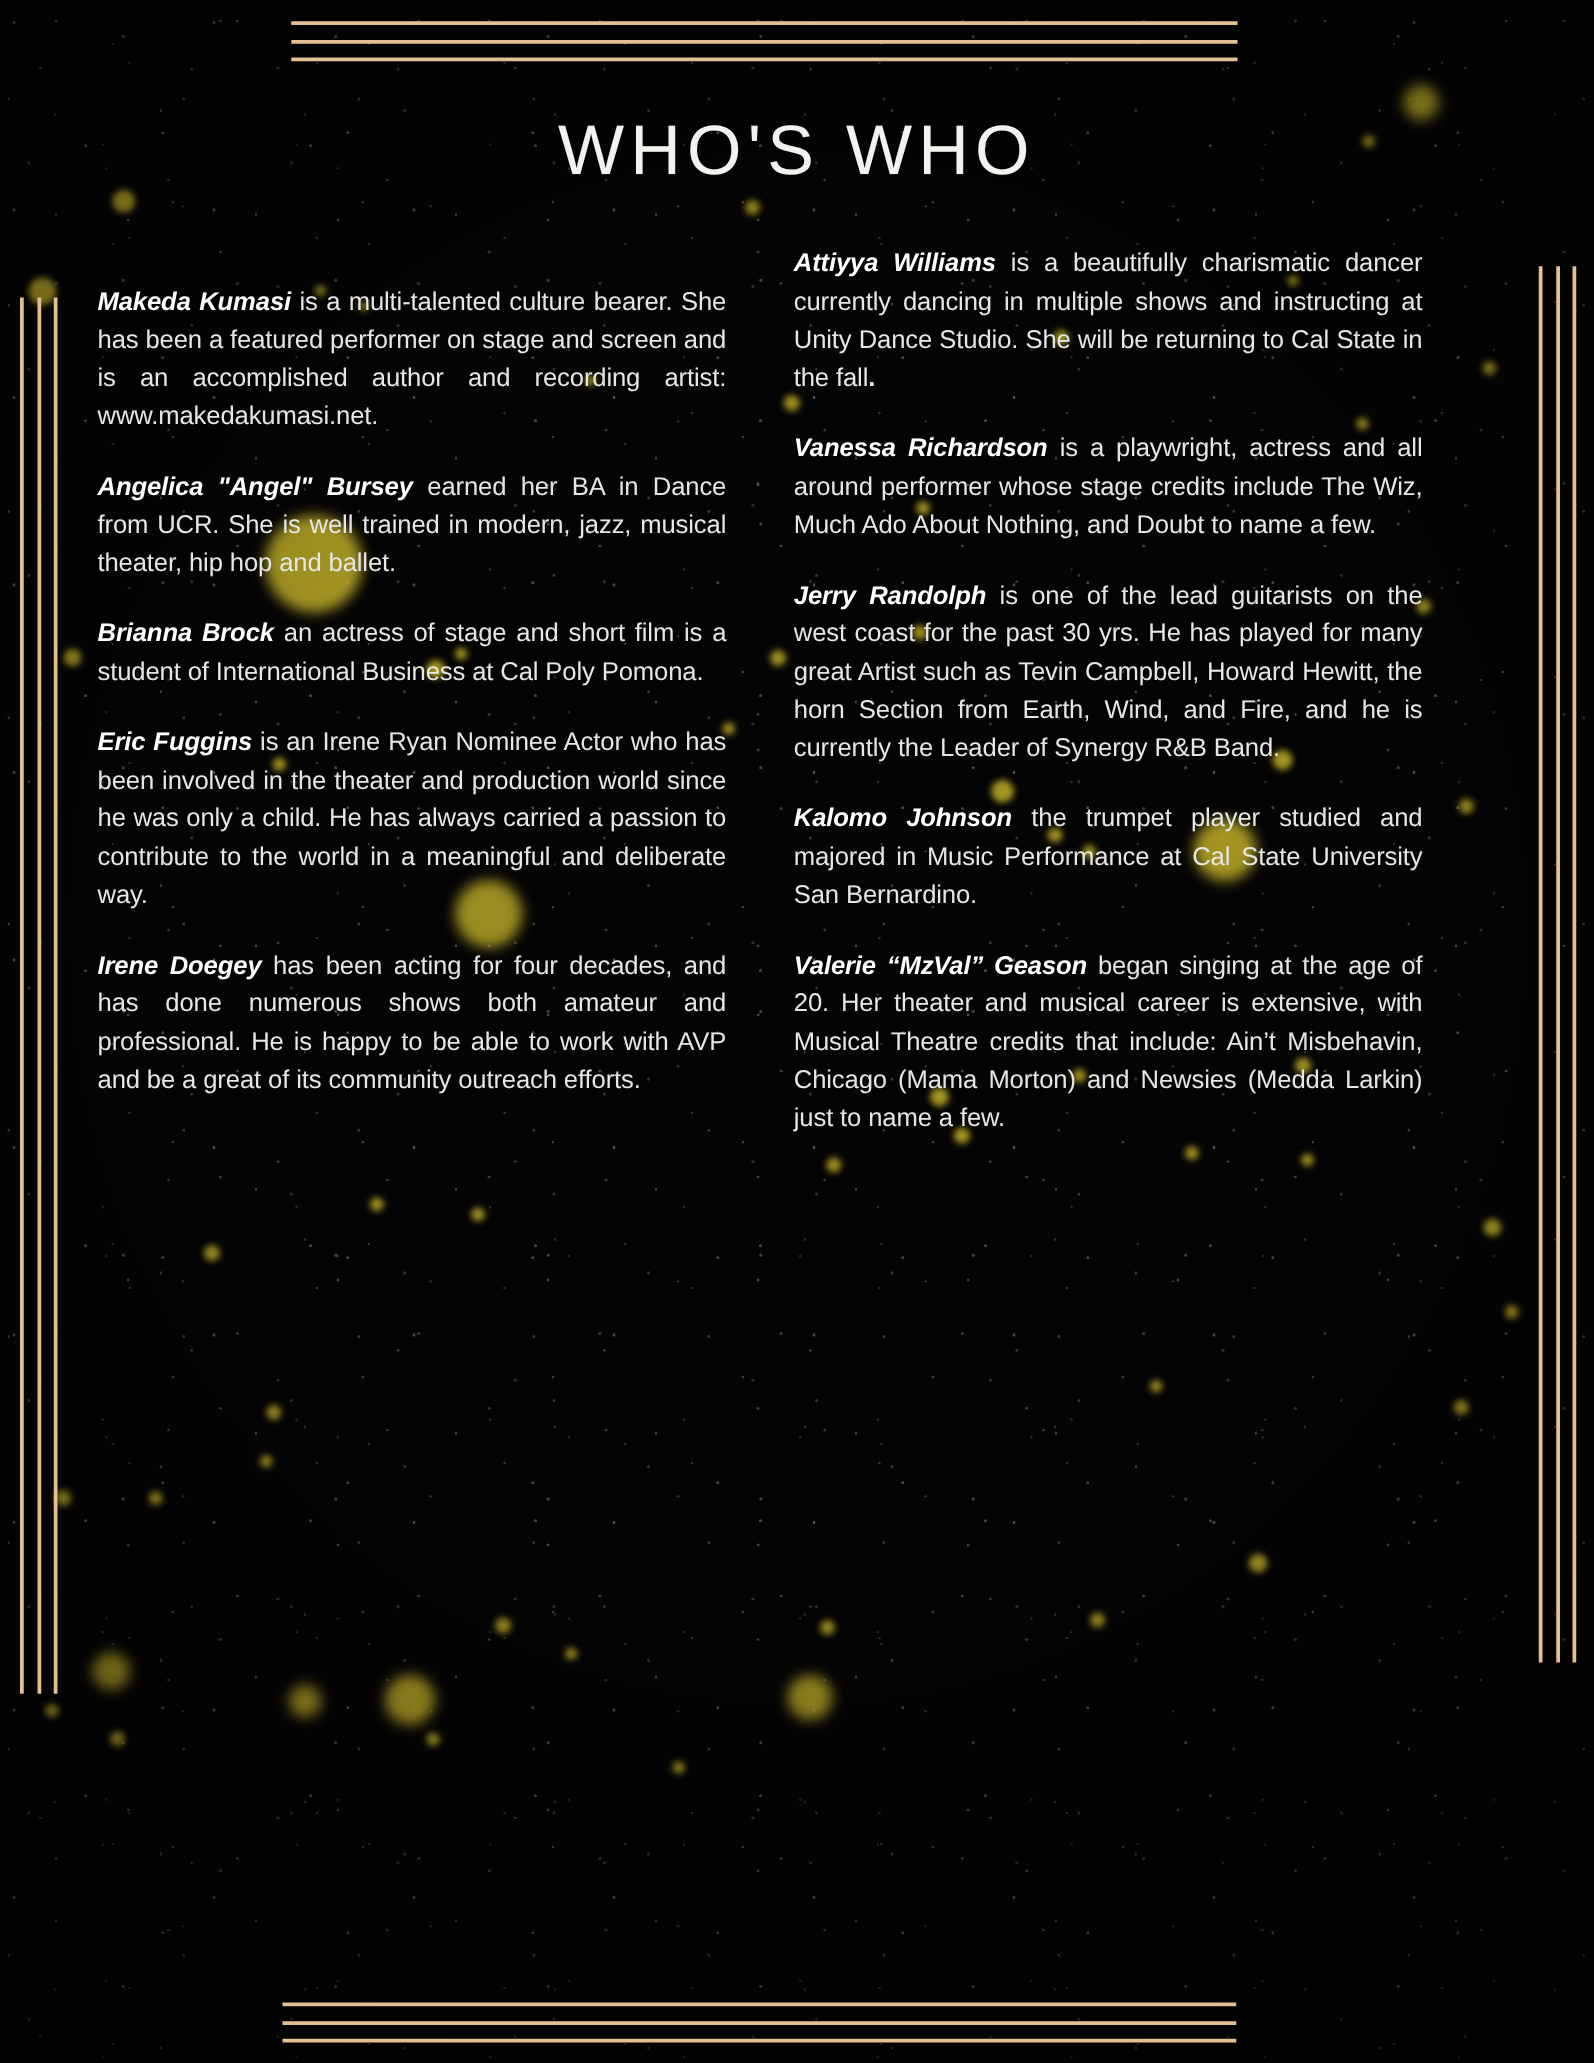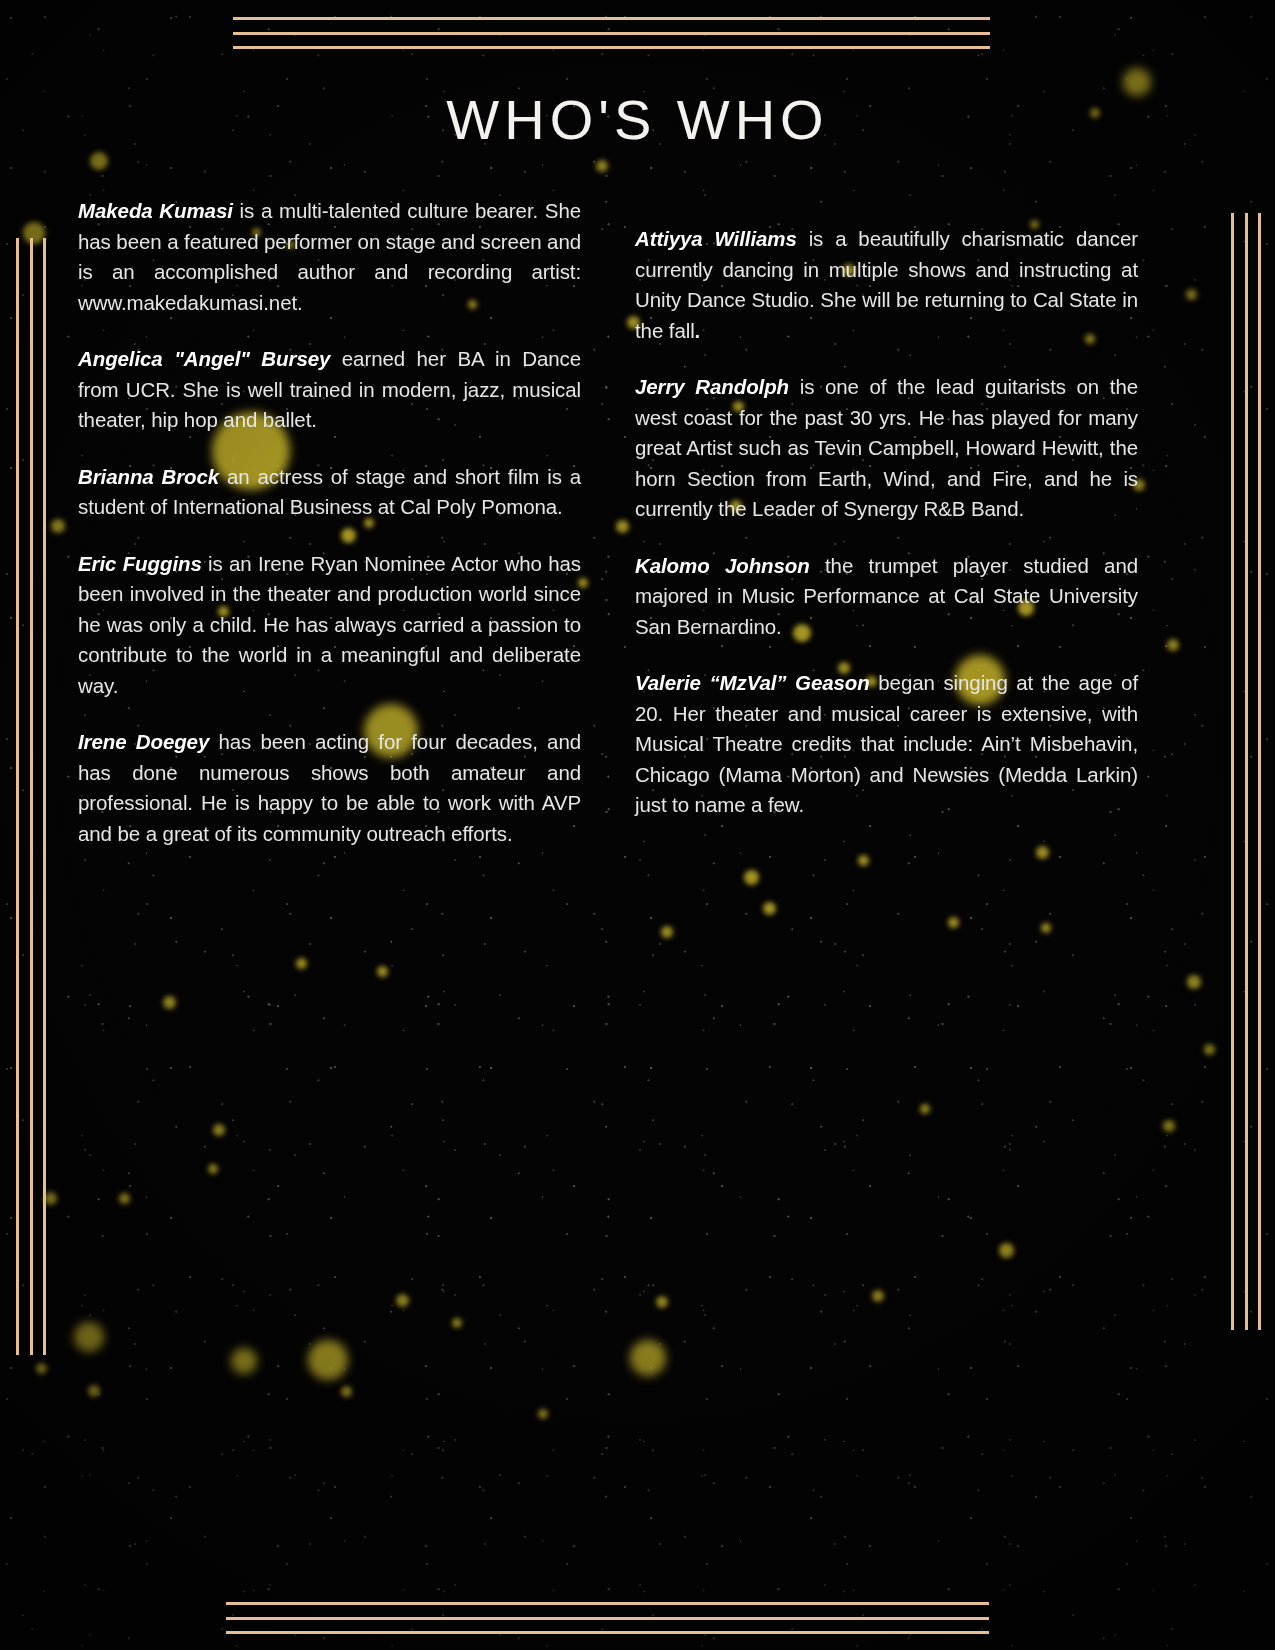--- a/index.html
+++ b/index.html
@@ -231,19 +231,20 @@
     <div class="col col-left">
       <p class="bio"><span class="nm">Makeda Kumasi</span><span> is a multi-talented culture bearer. She has been a featured performer on stage and screen and is an accomplished author and recording artist: www.makedakumasi.net.</span></p>
       <p class="bio"><span class="nm">Angelica "Angel" Bursey</span><span> earned her BA in Dance from UCR. She is well trained in modern, jazz, musical theater, hip hop and ballet.</span></p>
       <p class="bio"><span class="nm">Brianna Brock</span><span> an actress of stage and short film is a student of International Business at Cal Poly Pomona.</span></p>
       <p class="bio"><span class="nm">Eric Fuggins</span><span> is an Irene Ryan Nominee Actor who has been involved in the theater and production world since he was only a child. He has always carried a passion to contribute to the world in a meaningful and deliberate way.</span></p>
       <p class="bio"><span class="nm">Irene Doegey</span><span> has been acting for four decades, and has done numerous shows both amateur and professional. He is happy to be able to work with AVP and be a great of its community outreach efforts.</span></p>
     </div>
 
     <div class="col col-right">
       <p class="bio"><span class="nm">Attiyya Williams</span><span> is a beautifully charismatic dancer currently dancing in multiple shows and instructing at Unity Dance Studio. She will be returning to Cal State in the fall</span><span class="b">.</span></p>
+      <p class="bio"><span class="nm">Vanessa Richardson</span><span> is a playwright, actress and all around performer whose stage credits include The Wiz, Much Ado About Nothing, and Doubt to name a few.</span></p>
       <p class="bio"><span class="nm">Jerry Randolph</span><span> is one of the lead guitarists on the west coast for the past 30 yrs. He has played for many great Artist such as Tevin Campbell, Howard Hewitt, the horn Section from Earth, Wind, and Fire, and he is currently the Leader of Synergy R&amp;B Band.</span></p>
       <p class="bio"><span class="nm">Kalomo Johnson</span><span> the trumpet player studied and majored in Music Performance at Cal State University San Bernardino.</span></p>
       <p class="bio"><span class="nm">Valerie “MzVal” Geason</span><span> began singing at the age of 20. Her theater and musical career is extensive, with Musical Theatre credits that include: Ain’t Misbehavin, Chicago (Mama Morton) and Newsies (Medda Larkin) just to name a few.</span></p>
     </div>
 
   </div>
 </div>
 
 </body></html>

